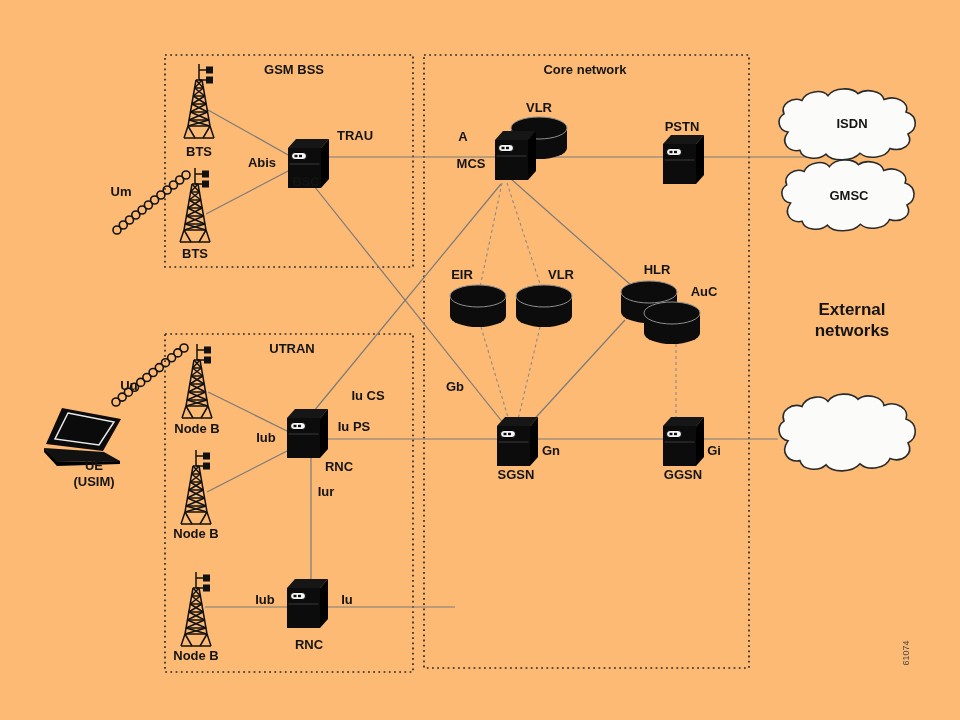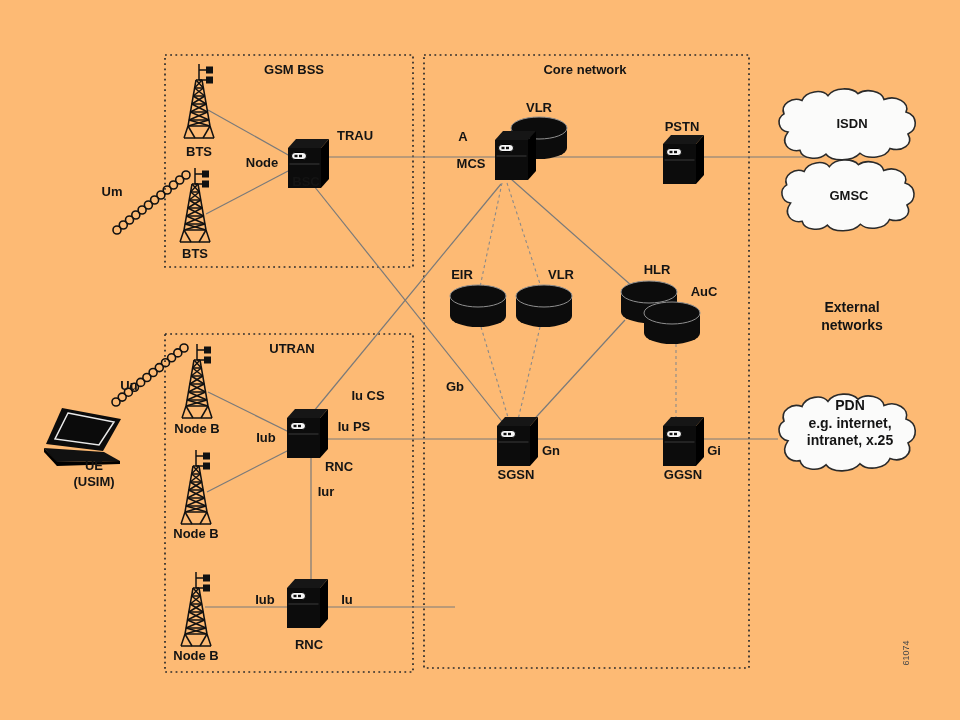--- a/index.html
+++ b/index.html
@@ -1,21 +1,21 @@
 <!DOCTYPE html>
 <html><head>
 <meta charset="utf-8">
 <style>
   html,body{margin:0;padding:0;background:#e9e9e7;}
   .stage{position:relative;width:960px;height:720px;background:#fdba74;overflow:hidden;
          font-family:"Liberation Sans",sans-serif;}
   svg.layer{position:absolute;left:0;top:0;}
   .lbl{position:absolute;transform:translateX(-50%);text-align:center;white-space:pre-line;
        font:700 13px "Liberation Sans",sans-serif;color:#141414;line-height:1.25;}
-  .sm{font-size:14px;}
+  .sm{font-size:17px;}
   .fig{position:absolute;left:885px;top:648px;width:42px;text-align:center;
        transform:rotate(-90deg);font:400 9px "Liberation Sans",sans-serif;color:#4a4a4a;}
 </style>
 </head>
 <body>
 
 <div class="stage">
 
 <svg class="layer" width="960" height="720" viewBox="0 0 960 720">
   <defs>
@@ -181,37 +181,34 @@
   <div class="lbl" style="left:516px;top:467px">SGSN</div>
   <div class="lbl" style="left:683px;top:467px">GGSN</div>
   <div class="lbl" style="left:339px;top:459px">RNC</div>
   <div class="lbl" style="left:309px;top:637px">RNC</div>
   <div class="lbl" style="left:197px;top:421px">Node B</div>
   <div class="lbl" style="left:196px;top:526px">Node B</div>
   <div class="lbl" style="left:196px;top:648px">Node B</div>
   <div class="lbl" style="left:94px;top:458px">UE
 (USIM)</div>
 
-  <div class="lbl" style="left:112px;top:184px">Um</div>
+  <div class="lbl" style="left:121px;top:184px">Um</div>
   <div class="lbl" style="left:129px;top:378px">Uu</div>
-  <div class="lbl" style="left:262px;top:155px">Node</div>
+  <div class="lbl" style="left:262px;top:155px">Abis</div>
   <div class="lbl" style="left:355px;top:128px">TRAU</div>
   <div class="lbl" style="left:463px;top:129px">A</div>
   <div class="lbl" style="left:266px;top:430px">Iub</div>
   <div class="lbl" style="left:368px;top:388px">Iu CS</div>
   <div class="lbl" style="left:354px;top:419px">Iu PS</div>
   <div class="lbl" style="left:326px;top:484px">Iur</div>
   <div class="lbl" style="left:265px;top:592px">Iub</div>
   <div class="lbl" style="left:347px;top:592px">Iu</div>
   <div class="lbl" style="left:455px;top:379px">Gb</div>
   <div class="lbl" style="left:551px;top:443px">Gn</div>
   <div class="lbl" style="left:714px;top:443px">Gi</div>
 
   <div class="lbl" style="left:852px;top:116px">ISDN</div>
   <div class="lbl" style="left:849px;top:188px">GMSC</div>
-  <div class="lbl sm" style="left:850px;top:397px">PDN
-e.g. internet,
-intranet, x.25</div>
   <div class="lbl sm" style="left:852px;top:299px">External
 networks</div>
 
   <div class="fig">61074</div>
 </div>
 
 </body></html>

